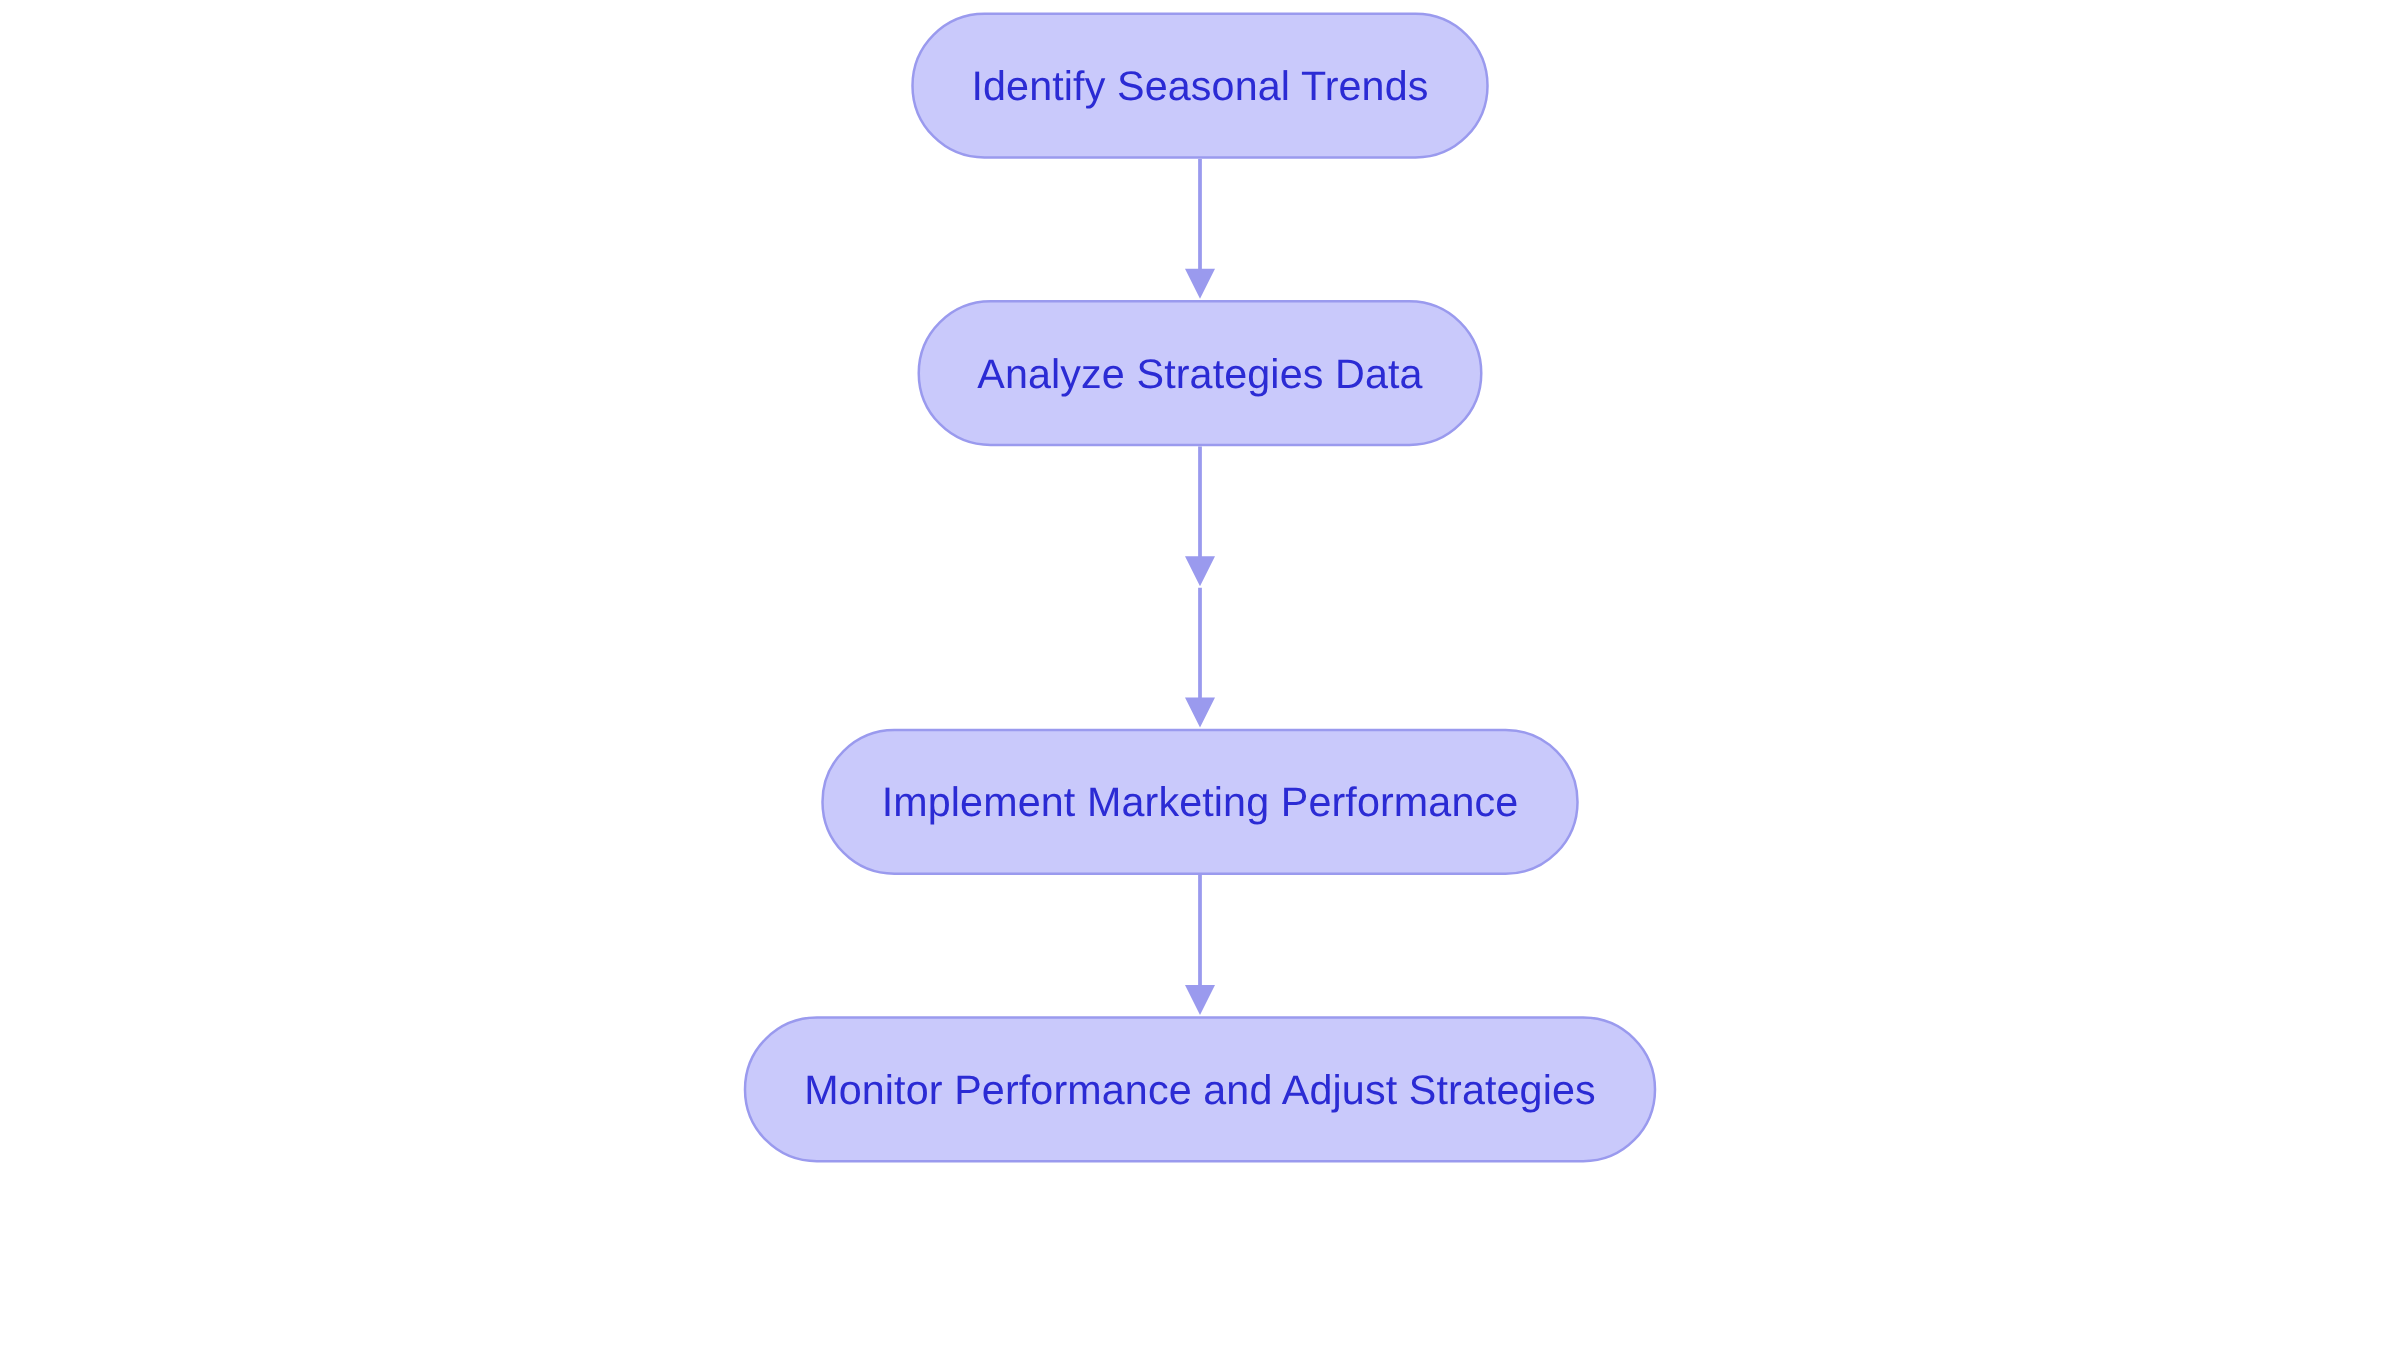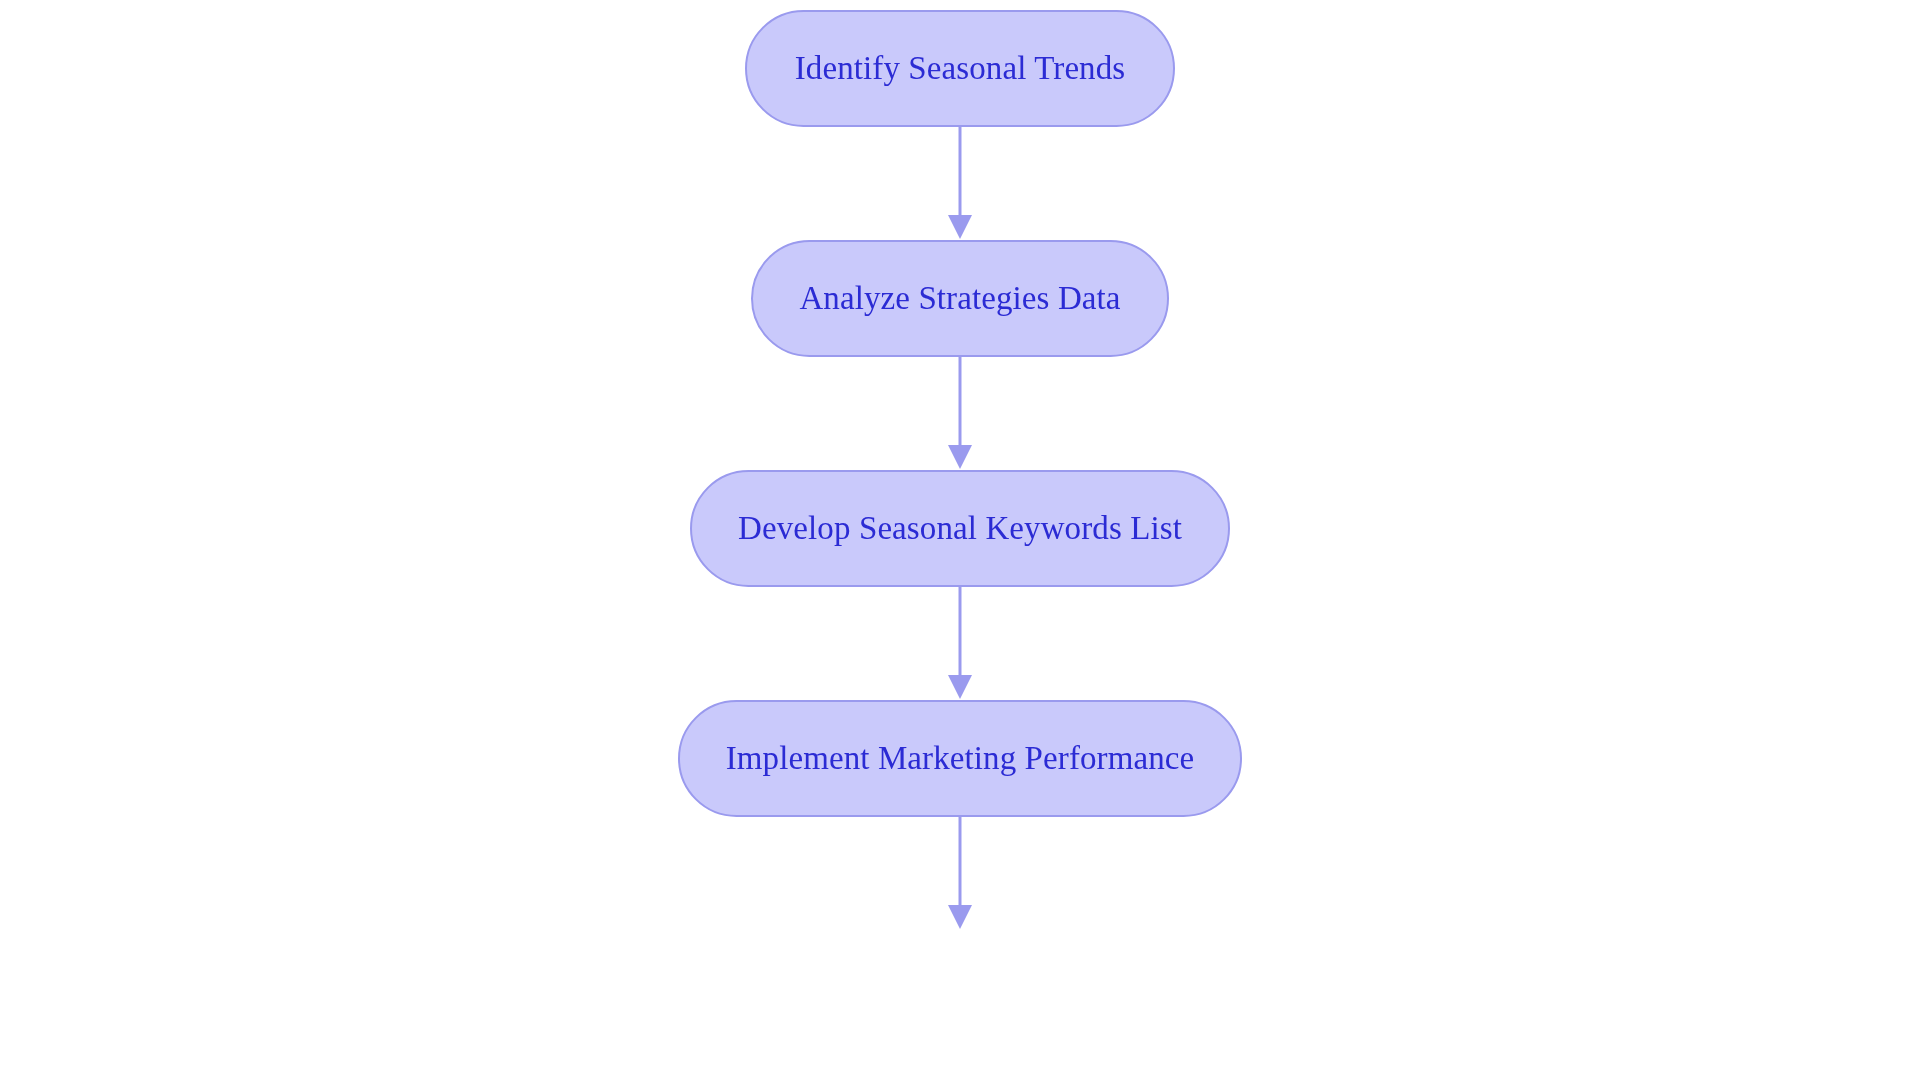--- a/index.html
+++ b/index.html
@@ -41,21 +41,21 @@
     background: #c9c9fb;
     border: 2px solid #9a9aee;
     display: flex;
     align-items: center;
     justify-content: center;
     padding: 0 46px;
     flex: 0 0 auto;
   }
 
   .flow-node-label {
-    font-family: Liberation Serif, serif;
+    font-family: Liberation Sans, sans-serif;
     font-size: 33px;
     font-weight: 400;
     letter-spacing: 0.1px;
     color: #2b2bd4;
     white-space: nowrap;
     line-height: 1;
   }
 
   .flow-connector {
     flex: 0 0 auto;
@@ -99,37 +99,37 @@
       <span class="flow-node-label">Analyze Strategies Data</span>
     </div>
 
     <div class="flow-connector">
       <svg viewBox="0 0 40 113" xmlns="http://www.w3.org/2000/svg" aria-hidden="true">
         <line x1="20" y1="0" x2="20" y2="94" stroke="#9a9aee" stroke-width="3"></line>
         <polygon points="20,112 8,88 32,88" fill="#9a9aee"></polygon>
       </svg>
     </div>
 
-    <div class="flow-node node-w-2">
-      <span class="flow-node-label">Develop Seasonal Keywords List</span>
-    </div>
 
     <div class="flow-connector">
       <svg viewBox="0 0 40 113" xmlns="http://www.w3.org/2000/svg" aria-hidden="true">
         <line x1="20" y1="0" x2="20" y2="94" stroke="#9a9aee" stroke-width="3"></line>
         <polygon points="20,112 8,88 32,88" fill="#9a9aee"></polygon>
       </svg>
     </div>
 
     <div class="flow-node node-w-3">
       <span class="flow-node-label">Implement Marketing Performance</span>
     </div>
 
     <div class="flow-connector">
       <svg viewBox="0 0 40 113" xmlns="http://www.w3.org/2000/svg" aria-hidden="true">
         <line x1="20" y1="0" x2="20" y2="94" stroke="#9a9aee" stroke-width="3"></line>
         <polygon points="20,112 8,88 32,88" fill="#9a9aee"></polygon>
       </svg>
     </div>
 
+    <div class="flow-node node-w-4">
+      <span class="flow-node-label">Monitor Performance and Adjust Strategies</span>
+    </div>
 
   </div>
 </div>
 
 </body></html>

